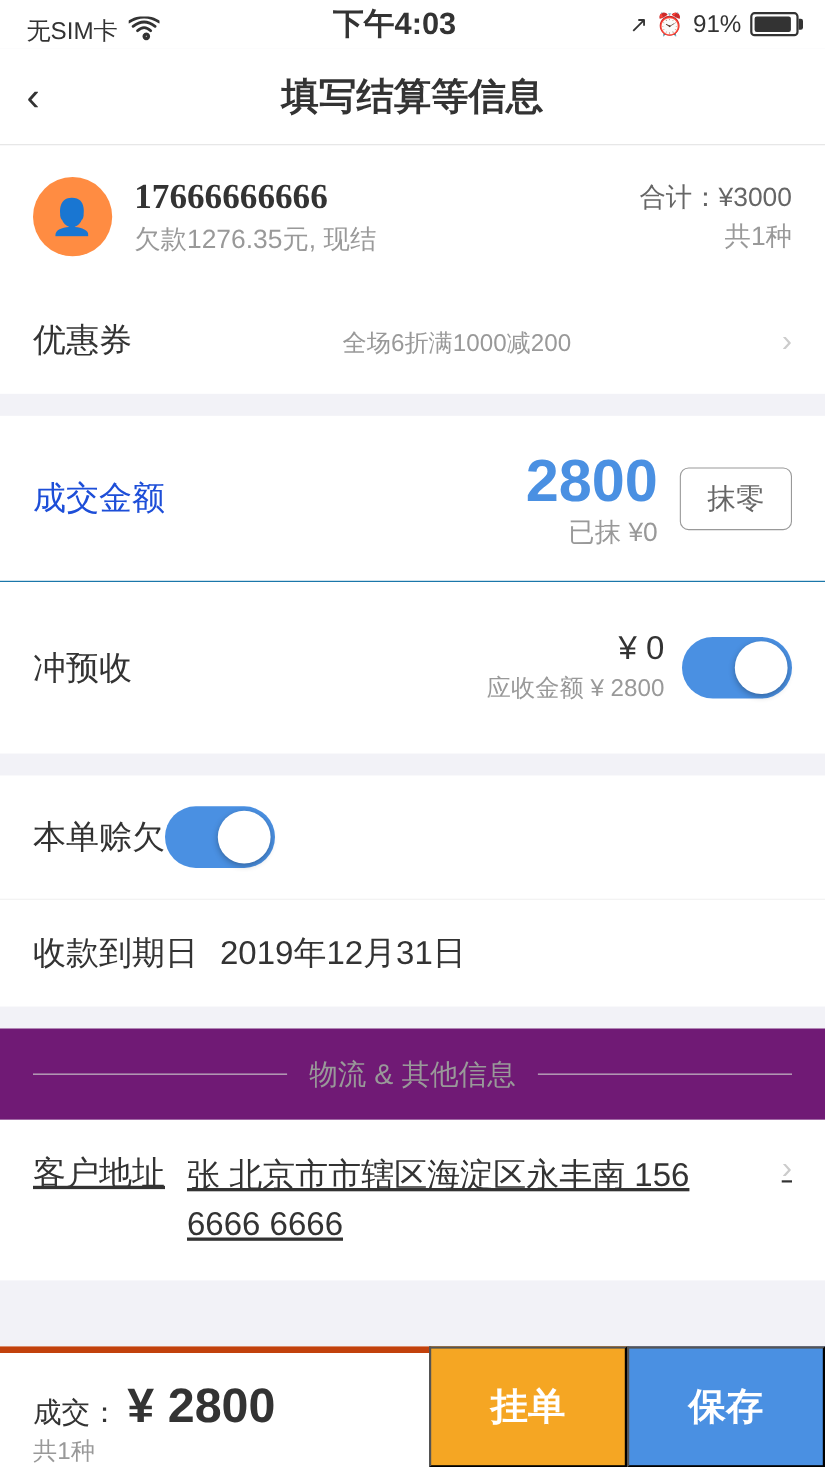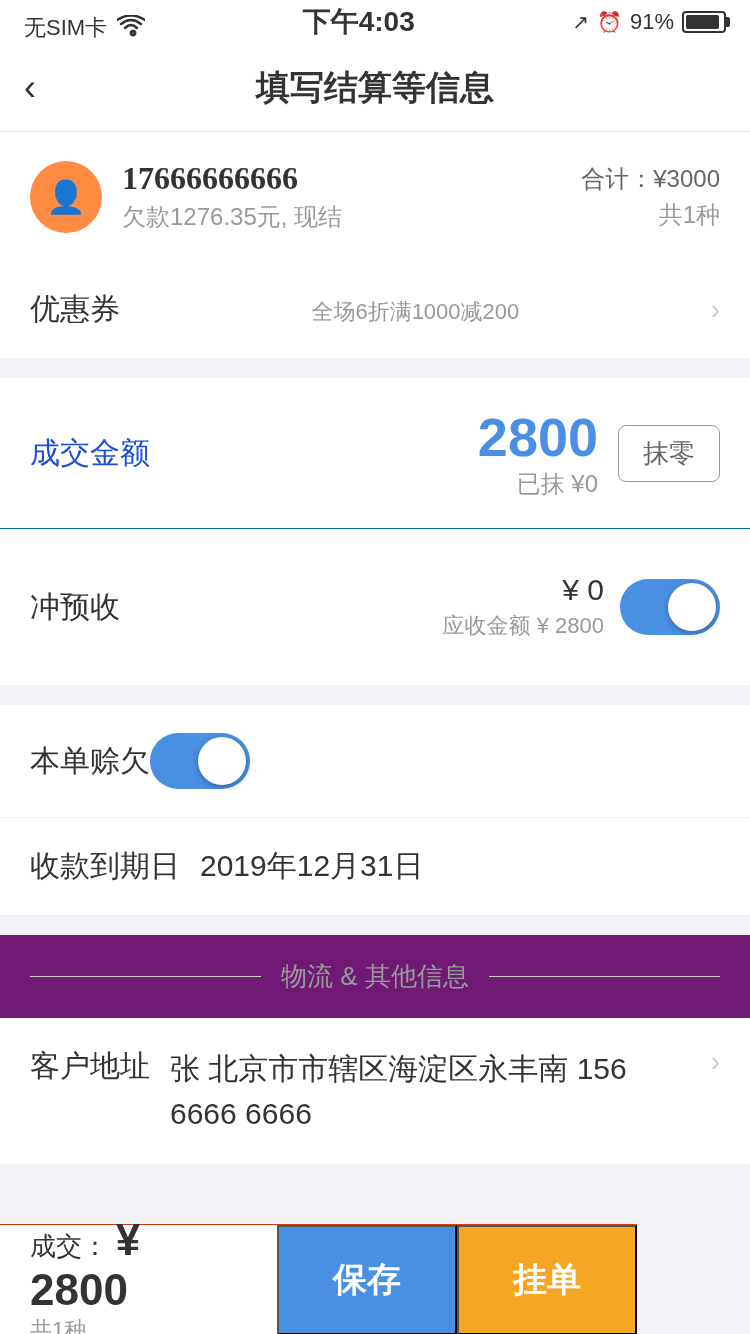--- a/index.html
+++ b/index.html
@@ -175,43 +175,44 @@
     .section-label-text {
       font-size: 26px; color: #999;
     }
 
     
     .address-row {
       display: flex;
       align-items: flex-start;
       justify-content: flex-end;
       padding: 28px 30px;
+      text-decoration: underline;
     }
     .address-label { font-size: 30px; color: #333; min-width: 90px; }
     .address-value { font-size: 30px; color: #333; flex: 1; padding: 0 20px; line-height: 1.5; }
 
     
     .due-row {
       display: flex;
       align-items: center;
       padding: 28px 30px;
       gap: 20px;
     }
     .due-label { font-size: 30px; color: #333; }
     .due-value { font-size: 30px; color: #333; }
 
     
     .bottom-bar {
       position: fixed;
       bottom: 0; left: 0;
-      width: 637px; height: 110px;
-      background: #fff;
-      display: flex;
-      align-items: center;
-      border-top: 1px solid #c2410c;
+      width: 750px; height: 110px;
+      background: #fff;
+      display: flex;
+      align-items: flex-end;
+      border-top: 6px solid #c2410c;
     }
     .bottom-summary {
       flex: 1;
       padding: 0 30px;
     }
     .bottom-btn {
       height: 110px;
       width: 180px;
       display: flex;
       align-items: center;
@@ -346,15 +347,15 @@
 </div>
 
 <div class="bottom-bar">
   <div class="bottom-summary">
     <div>
       <span style="font-size:26px;color:#333;">成交：</span>
       <span style="font-size:44px;font-weight:700;color:#333;">¥ 2800</span>
     </div>
     <div style="font-size:22px;color:#999;">共1种</div>
   </div>
+  <button class="bottom-btn btn-hang">挂单</button>
   <button class="bottom-btn btn-save">保存</button>
-  <button class="bottom-btn btn-hang">挂单</button>
 </div>
 
 </body></html>

